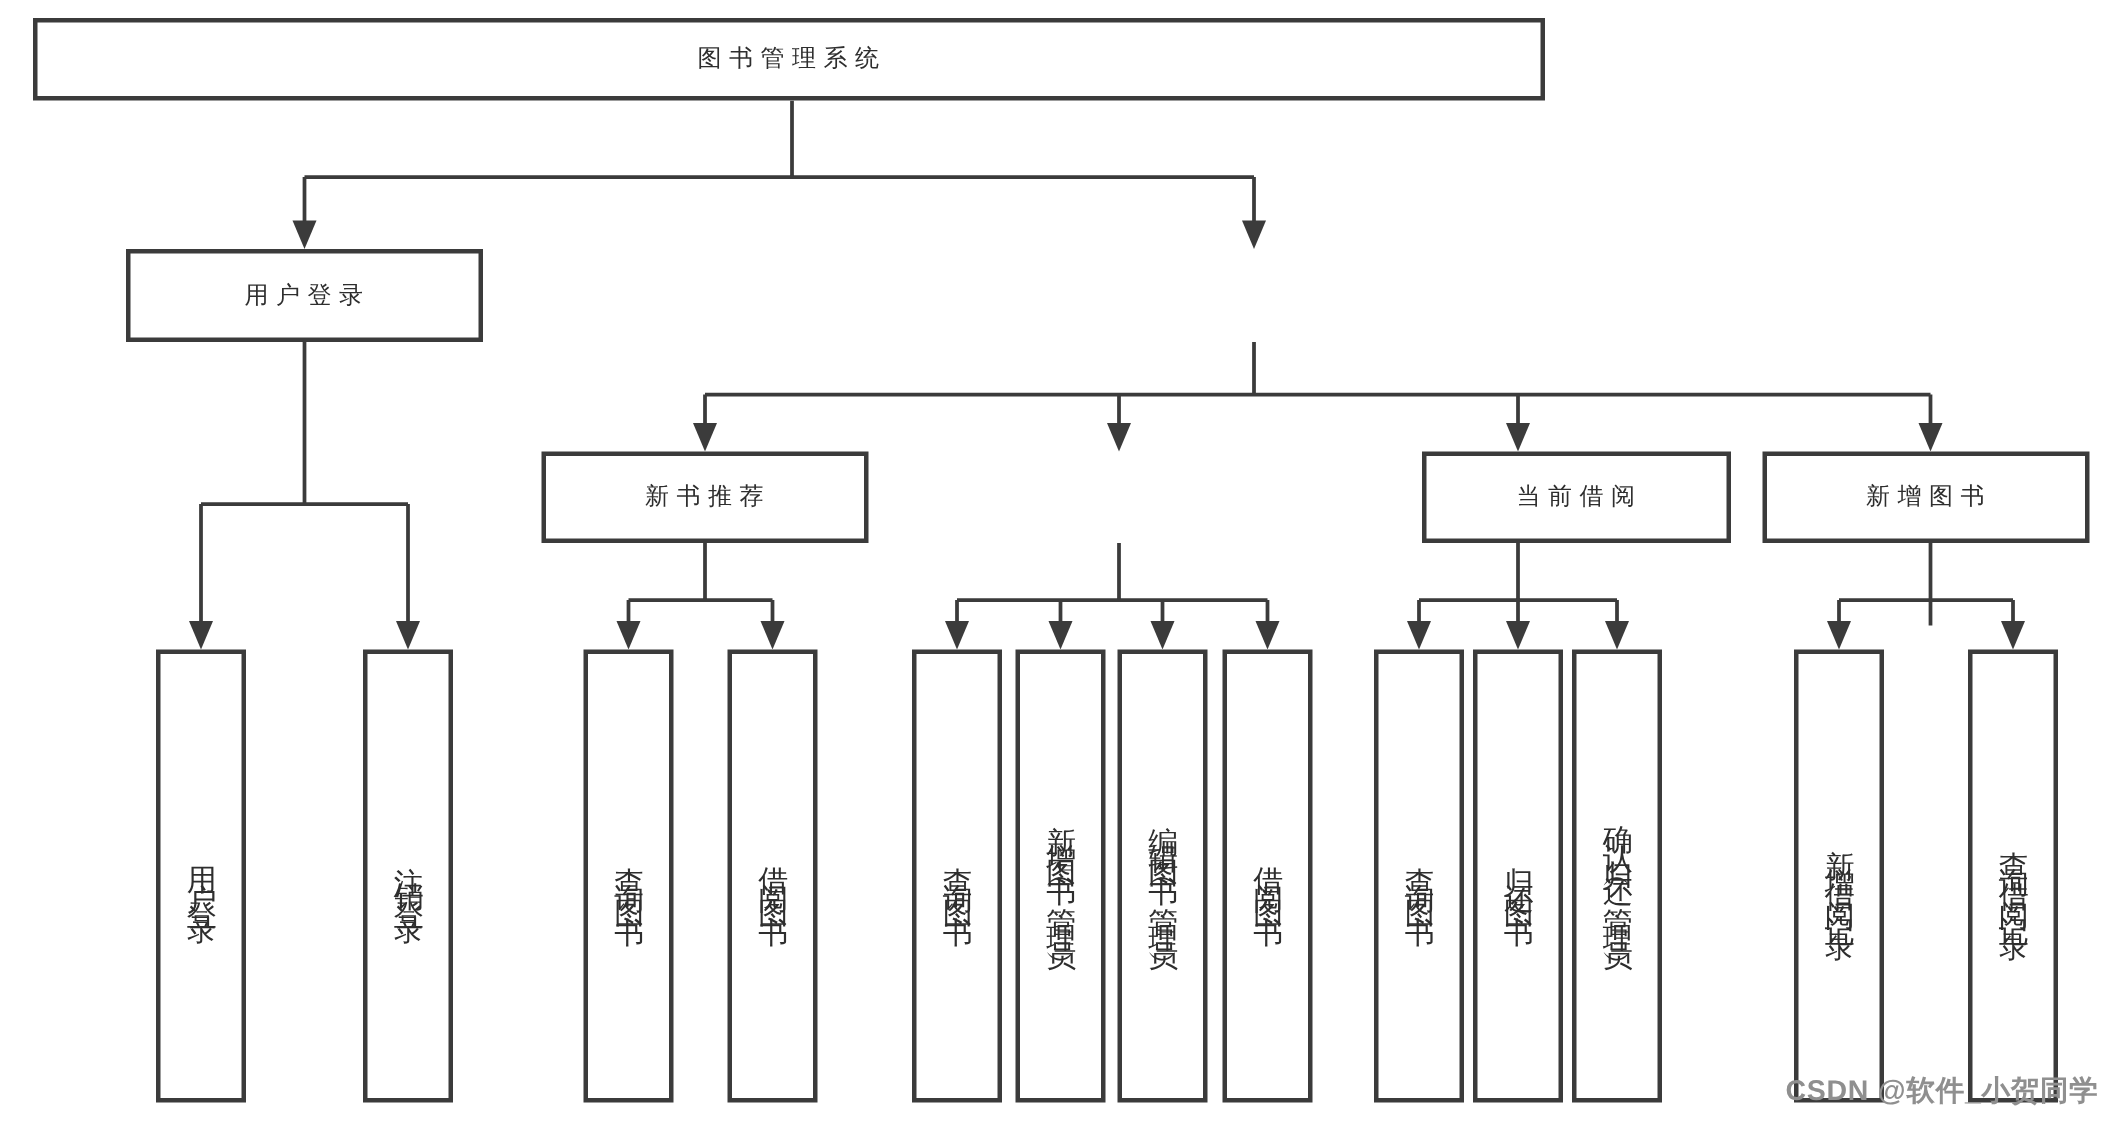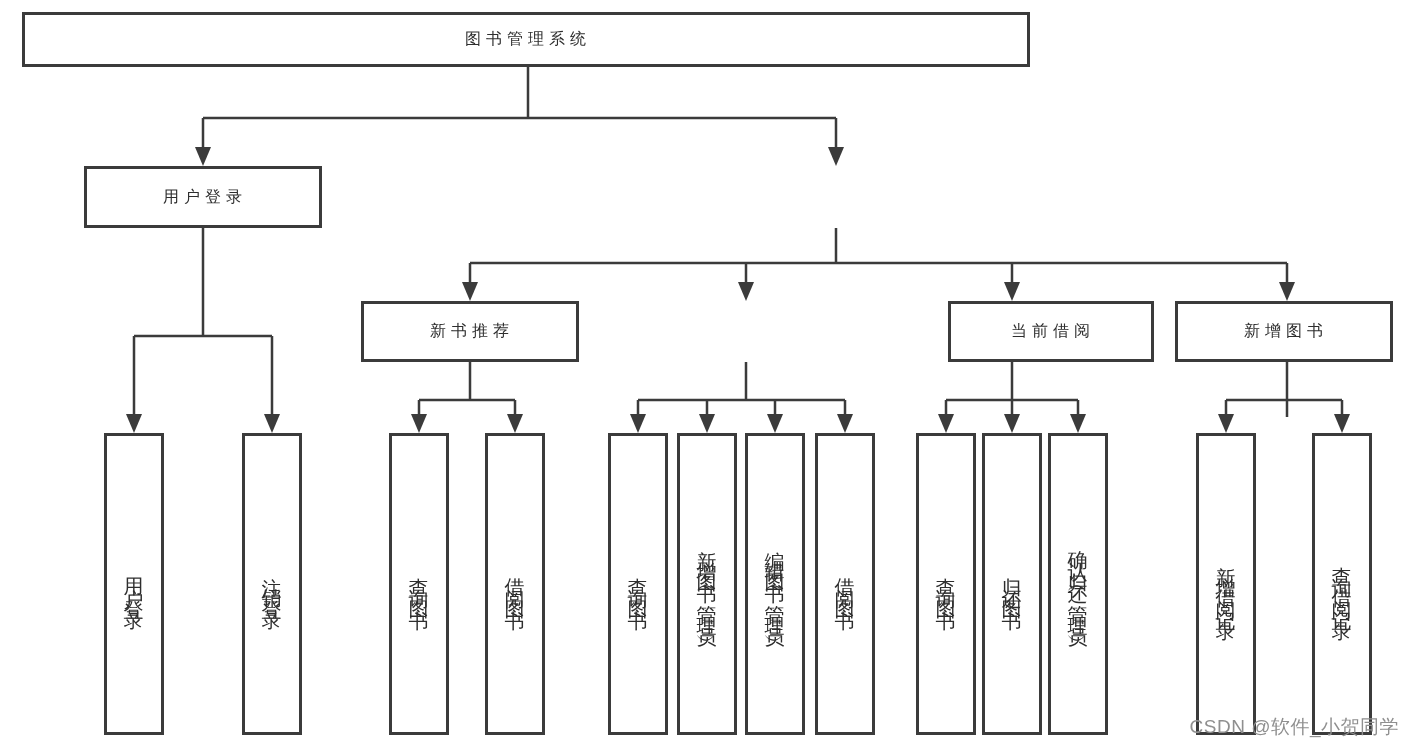--- a/index.html
+++ b/index.html
@@ -24,20 +24,21 @@
   .node.h span{display:block;transform:translateX(2px);}
   .node.v{top:433px;height:302px;width:60px;}
   .vtext{
     writing-mode:vertical-rl;text-orientation:mixed;
     font-size:20px;letter-spacing:11px;line-height:1;white-space:nowrap;
   }
   .watermark{
     position:absolute;top:714px;right:6px;z-index:3;
     font-size:19px;letter-spacing:0.5px;color:var(--wm-color);
     white-space:nowrap;
+    font-weight:bold;
   }
 </style>
 </head>
 <body>
 
 <div class="stage">
 
   <svg class="connectors" width="1405" height="747" viewBox="0 0 1405 747" aria-hidden="true">
     <g stroke="#3b3b3b" stroke-width="2.5" fill="none">
 

